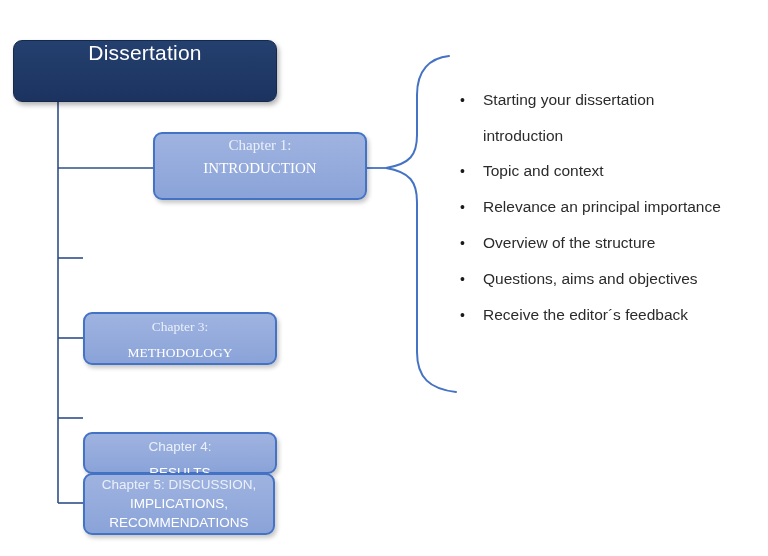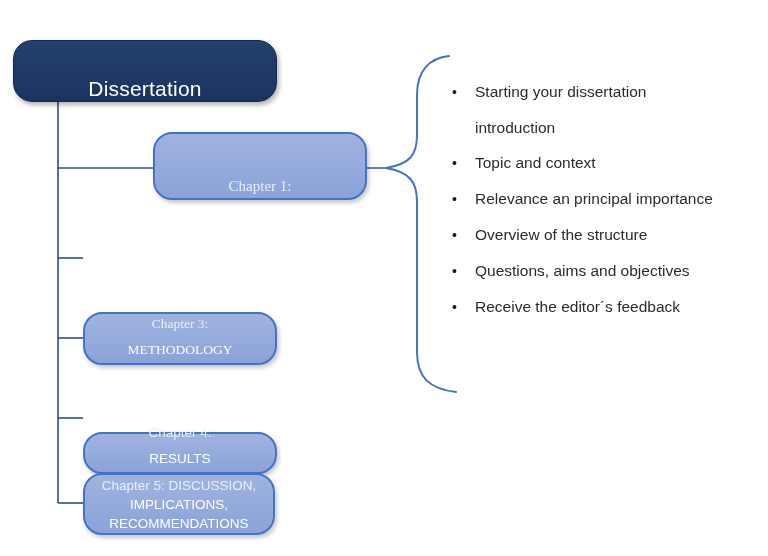--- a/index.html
+++ b/index.html
@@ -8,23 +8,23 @@
     width:768px;height:556px;
     background:#ffffff;
     font-family:"Liberation Sans", sans-serif;
     overflow:hidden;
   }
   svg.wires{position:absolute;left:0;top:0;width:768px;height:556px;}
 
   .node{
     position:absolute;
     display:flex;flex-direction:column;
-    align-items:center;justify-content:flex-end;
+    align-items:center;justify-content:flex-start;
     text-align:center;
-    border-radius:19px;
+    border-radius:9px;
     box-sizing:border-box;
   }
   .root-node{
     left:13px;top:40px;width:264px;height:62px;
     background:linear-gradient(#24406e,#1c3360);
     border:1px solid #16294d;
     color:#ffffff;
     font-size:21px;
     letter-spacing:0.2px;
     box-shadow:2px 3px 5px rgba(0,0,0,0.30);
@@ -38,21 +38,21 @@
   .ch1{left:153px;top:132px;width:214px;height:68px;font-size:15px;line-height:23px;font-family:Liberation Serif, serif;}
   .ch2{left:83px;top:230px;width:194px;height:53px;font-size:13.5px;line-height:26px;}
   .ch3{left:83px;top:312px;width:194px;height:53px;font-size:13.5px;line-height:26px;font-family:Liberation Serif, serif;}
   .ch4{left:83px;top:408px;width:194px;height:42px;font-size:13.5px;line-height:26px;margin-top:24px;}
   .ch5{left:83px;top:473px;width:192px;height:62px;font-size:13.5px;line-height:19px;}
   .line-head{color:#eaf0f9;}
   .line-body{color:#ffffff;}
 
   .details{
     position:absolute;left:448px;top:70px;width:262px;
-    list-style:none;margin:4px;padding:0;
+    list-style:none;margin:12px;padding:0;
   }
   .details li{
     font-size:15.5px;
     line-height:35px;
     color:#2b2b2b;
     padding-left:23px;
     text-indent:-23px;
   }
   .details li::before{
     content:"\2022";
@@ -83,20 +83,21 @@
 
     <path d="M449 56 C430 58 417 70 417 95 L417 135 C417 155 410 164 386 168 C410 172 417 182 417 202 L417 352 C417 378 430 389 456 392" stroke="#4472c4" stroke-width="2" fill="none" stroke-linecap="round"></path>
   </svg>
 
   <div class="node root-node">
     <span>Dissertation</span>
   </div>
 
   <div class="node chapter ch1">
     <div class="line-head">Chapter 1:</div>
+    <div class="line-body">INTRODUCTION</div>
   </div>
 
 
   <div class="node chapter ch3">
     <div class="line-head">Chapter 3:</div>
     <div class="line-body">METHODOLOGY</div>
   </div>
 
   <div class="node chapter ch4">
     <div class="line-head">Chapter 4:</div>

